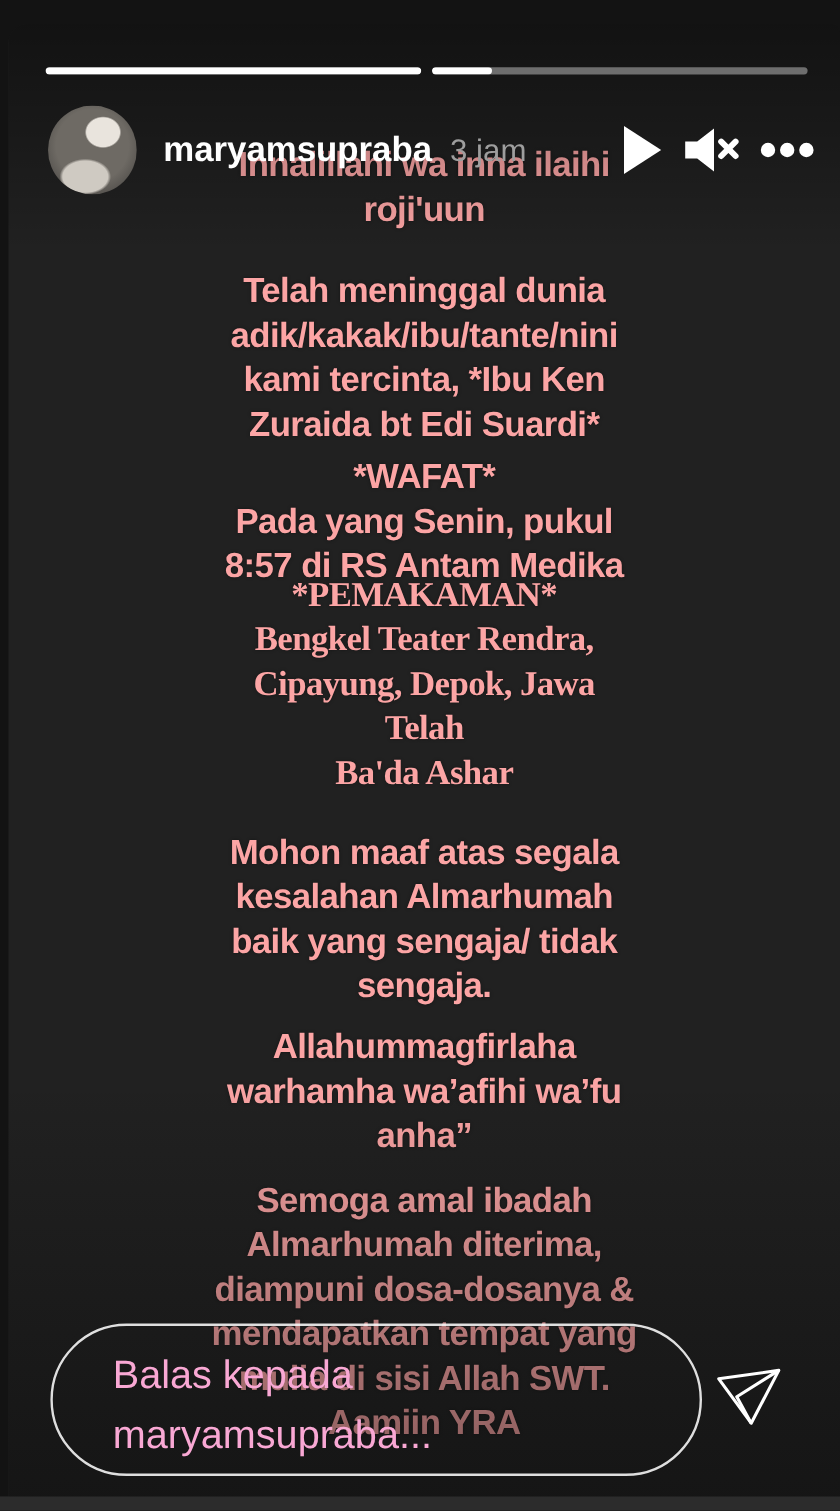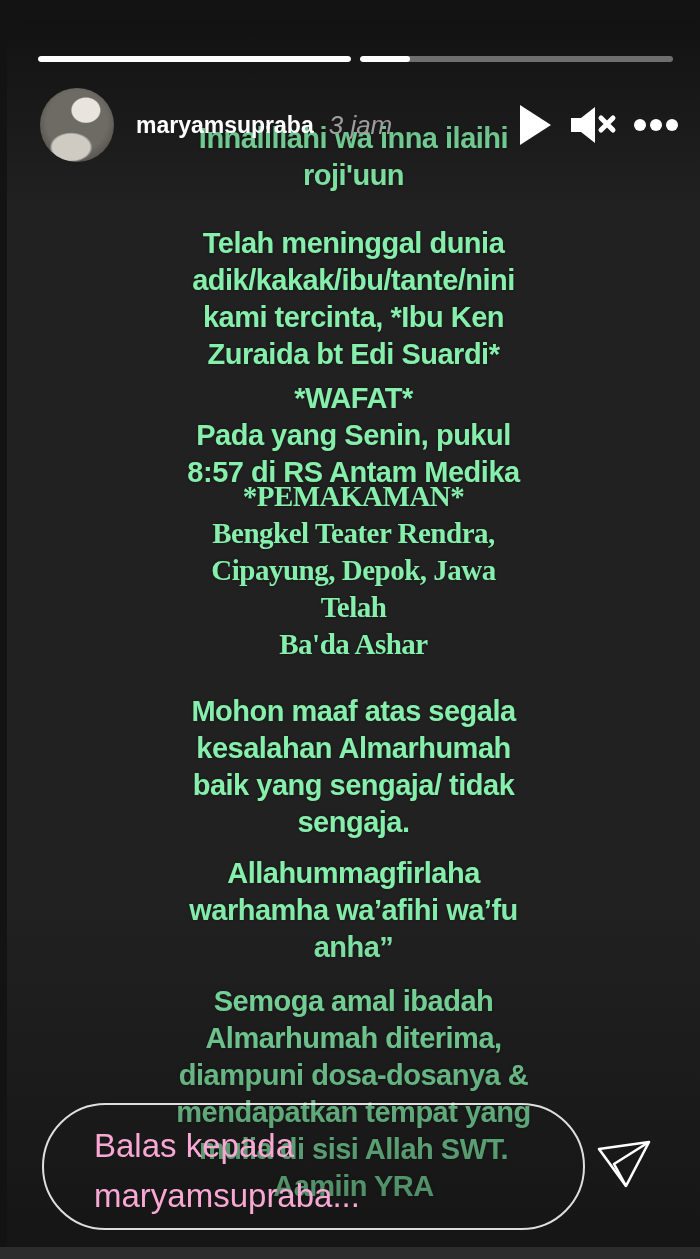--- a/index.html
+++ b/index.html
@@ -12,21 +12,21 @@
   }
   .bottom-strip {
     position:absolute; left:0; top:1247px; width:700px; height:12px;
     background:#2c2c2c;
   }
 
   
   .story-text-layer { position:absolute; inset:0; z-index:1; }
   .story-paragraph {
     position:absolute; left:0; width:100%;
-    text-align:center; color:#86efac; font-weight:bold;
+    text-align:center; color:#fca5a5; font-weight:bold;
     font-size:29px; line-height:37px; letter-spacing:-0.5px;
     text-shadow:0 0 3px rgba(0,0,0,0.4);
   }
 
   
   .scrim-top {
     position:absolute; left:0; top:0; width:100%; height:190px; z-index:2;
     background:linear-gradient(to bottom, rgba(0,0,0,0.45), rgba(0,0,0,0));
     pointer-events:none;
   }
@@ -50,24 +50,24 @@
     display:flex; align-items:center; z-index:3;
   }
   .avatar {
     width:74px; height:74px; border-radius:50%; flex:0 0 74px;
     background:
       radial-gradient(ellipse 32% 28% at 62% 30%, #e9e4dd 0 58%, rgba(0,0,0,0) 64%),
       radial-gradient(ellipse 46% 32% at 42% 80%, #cfcac2 0 55%, rgba(0,0,0,0) 63%),
       radial-gradient(circle at 50% 45%, #6e6a64 0 55%, #3b3937 100%);
   }
   .username {
-    margin-left:22px; color:#ffffff; font-weight:bold; font-size:23px;
+    margin-left:22px; color:#ffffff; font-weight:bold; font-size:29px;
     white-space:nowrap;
   }
-  .timestamp { margin-left:15px; color:#9e9e9e; font-size:26px; white-space:nowrap;font-style:italic; }
+  .timestamp { margin-left:15px; color:#9e9e9e; font-size:26px; white-space:nowrap; }
   .header-actions { margin-left:auto; display:flex; align-items:center; gap:16px; }
   .icon-btn { display:flex; align-items:center; justify-content:center; cursor:pointer; }
 
   
   .reply-layer { position:absolute; inset:0; z-index:4; pointer-events:none; }
   .reply-pill {
     position:absolute; left:35px; top:1083px; width:543px; height:127px;
     border:2px solid rgba(250,250,250,0.88); border-radius:64px;
     background:transparent; pointer-events:auto; cursor:text;
     padding:16px 40px 0 50px;

